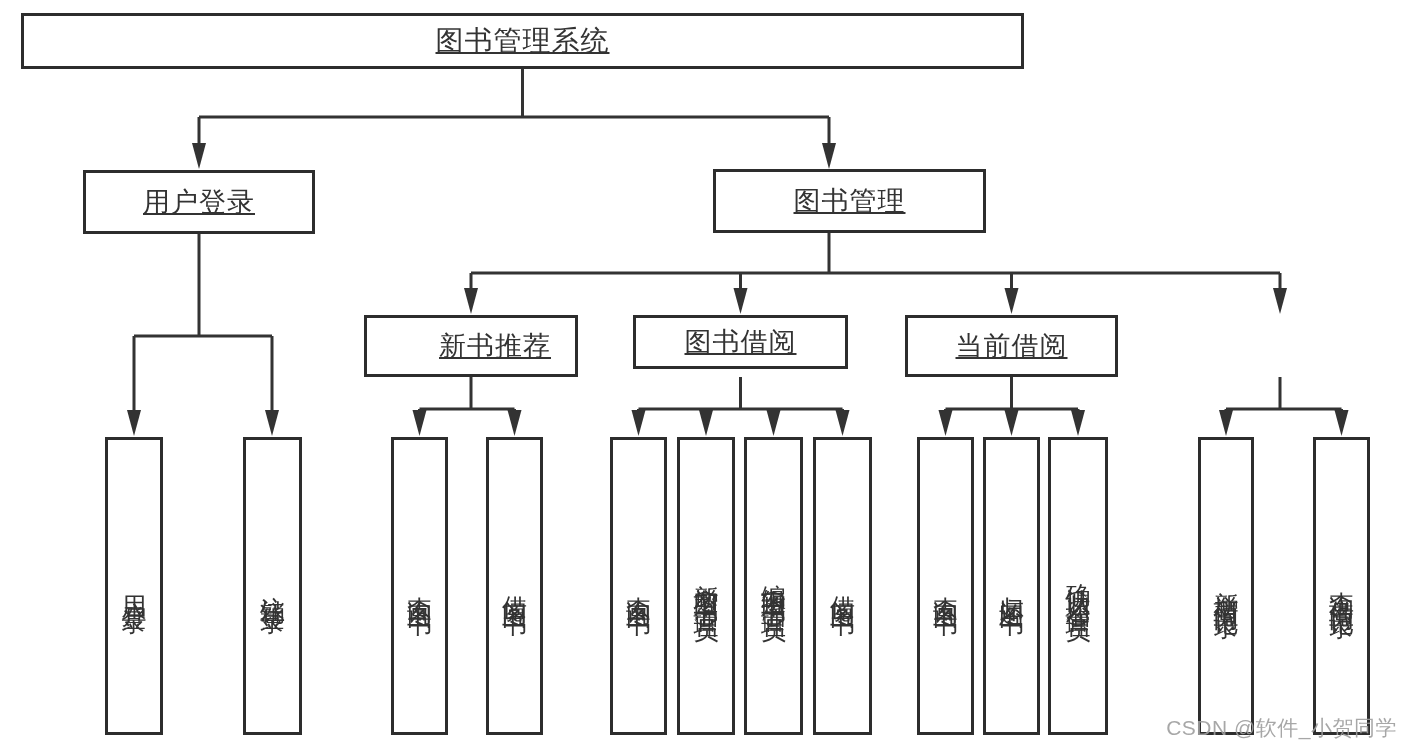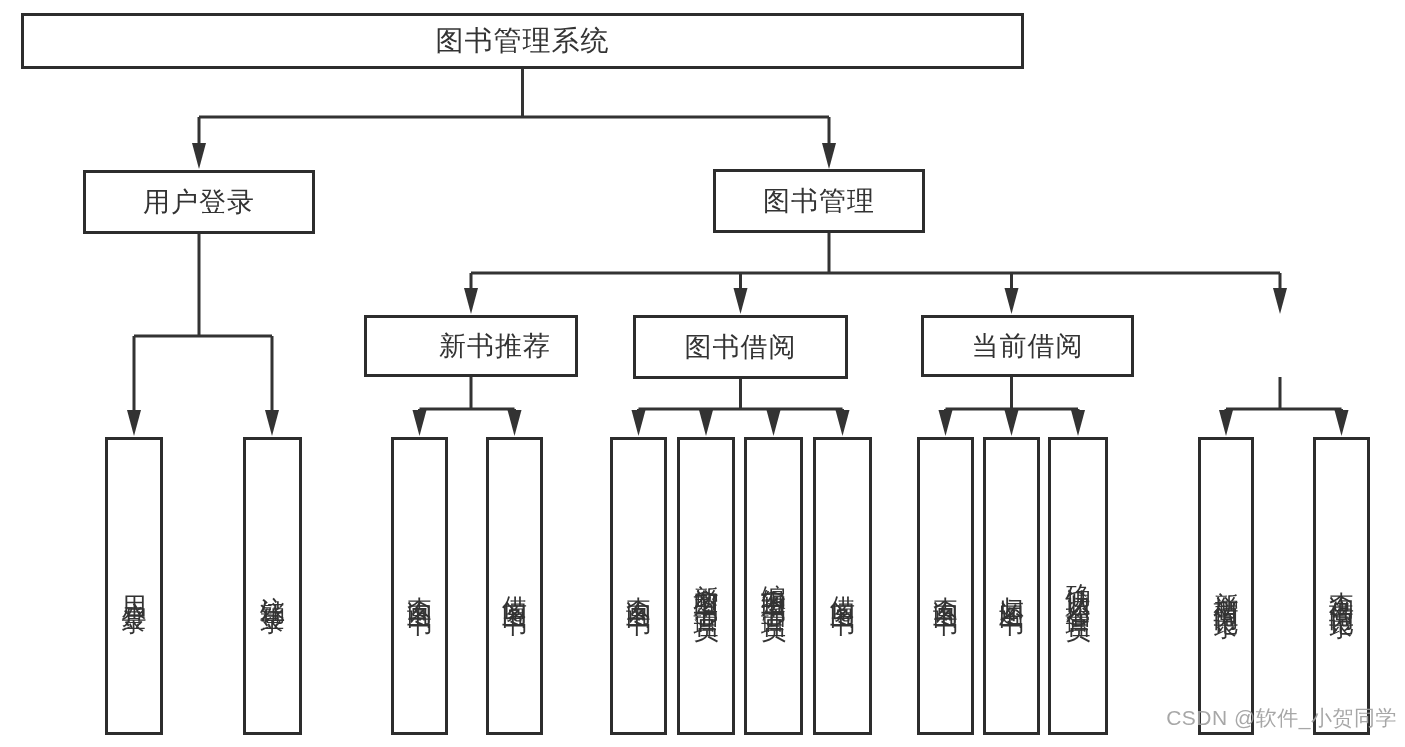--- a/index.html
+++ b/index.html
@@ -35,34 +35,34 @@
   .box {
     position: absolute;
     background: #ffffff;
     border: 3px solid var(--box-border);
     display: flex;
     align-items: center;
     justify-content: center;
     z-index: 2;
     color: var(--text);
   }
-  .h-box { font-size: 27px; letter-spacing: 1px; }
+  .h-box { font-size: 27px; letter-spacing: 1px; text-decoration: underline; }
   .root-box { font-size: 28px; }
   .leaf {
     writing-mode: vertical-rl;
     text-orientation: mixed;
     font-size: 25px;
     letter-spacing: 5px;
     line-height: 1;
     text-align: center;
   }
   .watermark {
     position: absolute;
     right: 8px;
-    bottom: 15px;
+    bottom: 5px;
     font-size: 21px;
     color: var(--watermark);
     opacity: 0.9;
     z-index: 3;
     letter-spacing: 0.5px;
     white-space: nowrap;
     margin-left: 20px;
   }
 </style>
 </head>
@@ -100,25 +100,25 @@
       <polygon points="1004.5,410 1018.5,410 1011.5,436"></polygon>
       <polygon points="1071,410 1085,410 1078,436"></polygon>
       <polygon points="1219,410 1233,410 1226,436"></polygon>
       <polygon points="1334.5,410 1348.5,410 1341.5,436"></polygon>
     </g>
   </svg>
 
   <div class="box h-box root-box" style="left:21px; top:13px; width:1003px; height:56px;">图书管理系统</div>
 
   <div class="box h-box" style="left:83px; top:170px; width:232px; height:64px;">用户登录</div>
-  <div class="box h-box" style="left:713px; top:169px; width:212px; height:64px;">图书管理</div>
+  <div class="box h-box" style="left:713px; top:169px; width:273px; height:64px;">图书管理</div>
 
   <div class="box h-box" style="left:364px; top:315px; width:214px; height:62px;padding-left:48px;">新书推荐</div>
-  <div class="box h-box" style="left:633px; top:315px; width:215px; height:64px;">图书借阅</div>
-  <div class="box h-box" style="left:905px; top:315px; width:213px; height:62px;margin-left:16px;">当前借阅</div>
+  <div class="box h-box" style="left:633px; top:315px; width:215px; height:54px;">图书借阅</div>
+  <div class="box h-box" style="left:905px; top:315px; width:213px; height:62px;">当前借阅</div>
 
   <div class="box leaf" style="left:105px; top:437px; width:58px; height:298px;">用户登录</div>
   <div class="box leaf" style="left:243px; top:437px; width:59px; height:298px;">注销登录</div>
 
   <div class="box leaf" style="left:391px; top:437px; width:57px; height:298px;">查询图书</div>
   <div class="box leaf" style="left:486px; top:437px; width:57px; height:298px;">借阅图书</div>
 
   <div class="box leaf" style="left:610px; top:437px; width:57px; height:298px;">查询图书</div>
   <div class="box leaf" style="left:677px; top:437px; width:58px; height:298px;">新增图书（管理员）</div>
   <div class="box leaf" style="left:744px; top:437px; width:59px; height:298px;">编辑图书（管理员）</div>

